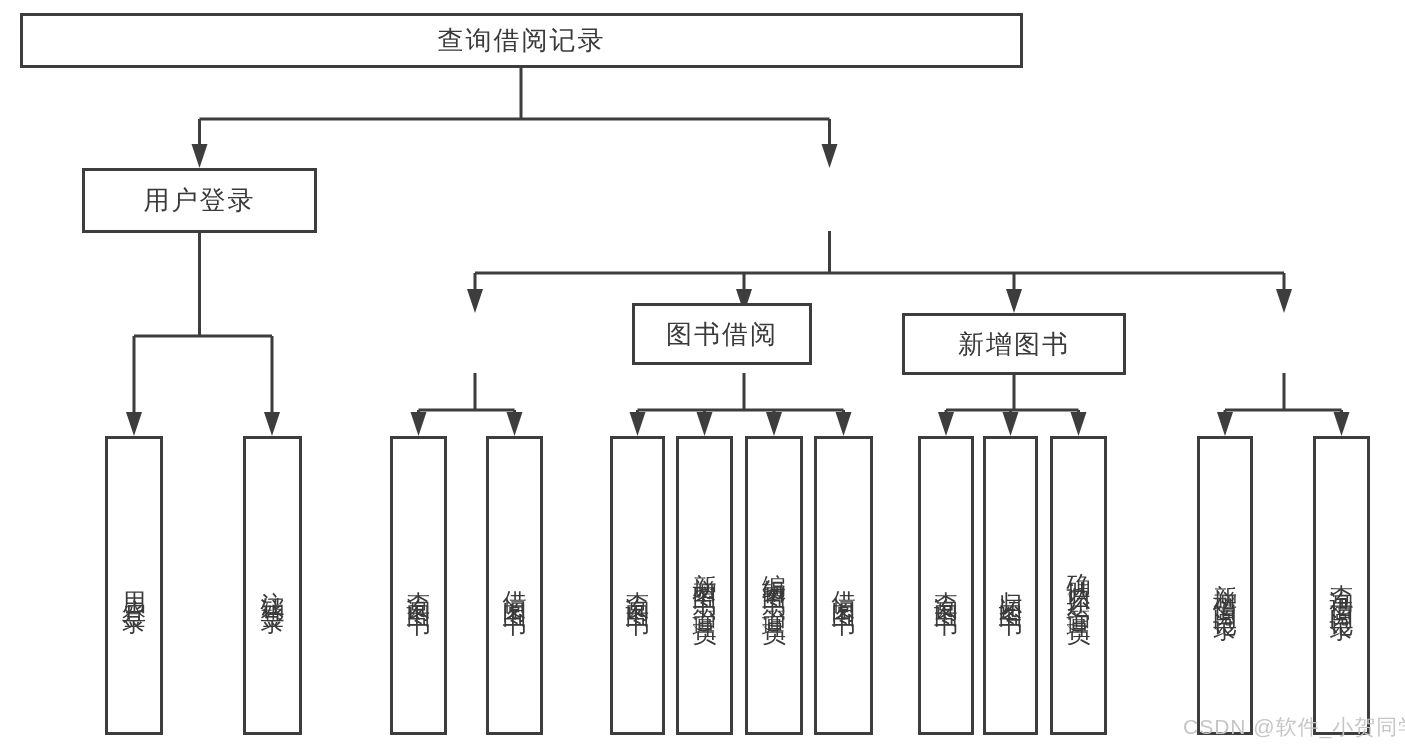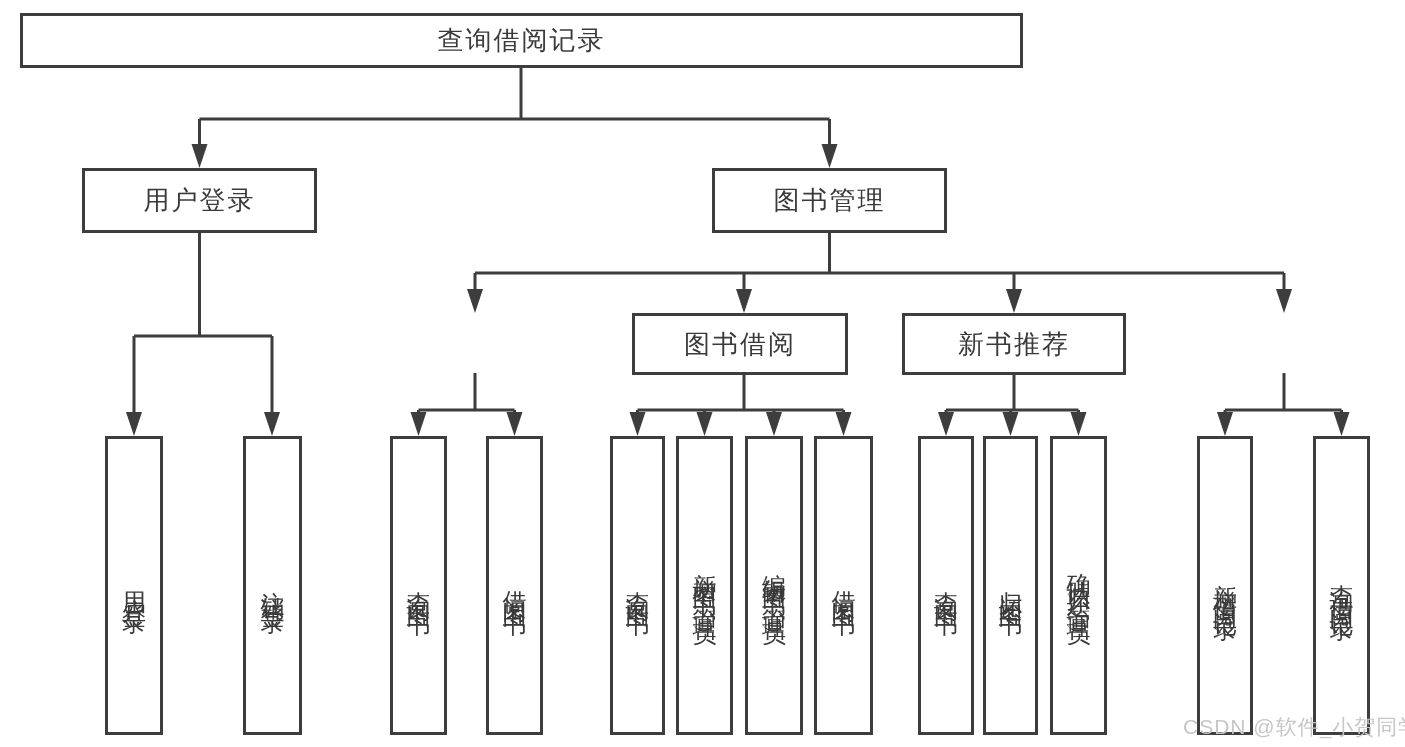--- a/index.html
+++ b/index.html
@@ -85,29 +85,26 @@
       </g>
   </svg>
 
   <div class="node h" style="left:20px;top:13px;width:1003px;height:55px">
     <span>查询借阅记录</span>
   </div>
 
   <div class="node h" style="left:82px;top:168px;width:235px;height:65px">
     <span>用户登录</span>
   </div>
-  <div class="node h" style="left:712px;top:168px;width:235px;height:65px">
-    <span>图书管理</span>
-  </div>
 
-  <div class="node h" style="left:632px;top:313px;width:216px;height:62px">
+  <div class="node h" style="left:632px;top:303px;width:180px;height:62px">
     <span>图书借阅</span>
   </div>
   <div class="node h" style="left:902px;top:313px;width:224px;height:62px">
-    <span>新书推荐</span>
+    <span>新增图书</span>
   </div>
 
   <div class="node v" style="left:105px;top:436px;width:58px;height:299px">
     <span>用户登录</span>
   </div>
   <div class="node v" style="left:243px;top:436px;width:59px;height:299px">
     <span>注销登录</span>
   </div>
 
   <div class="node v" style="left:390px;top:436px;width:57px;height:299px">

